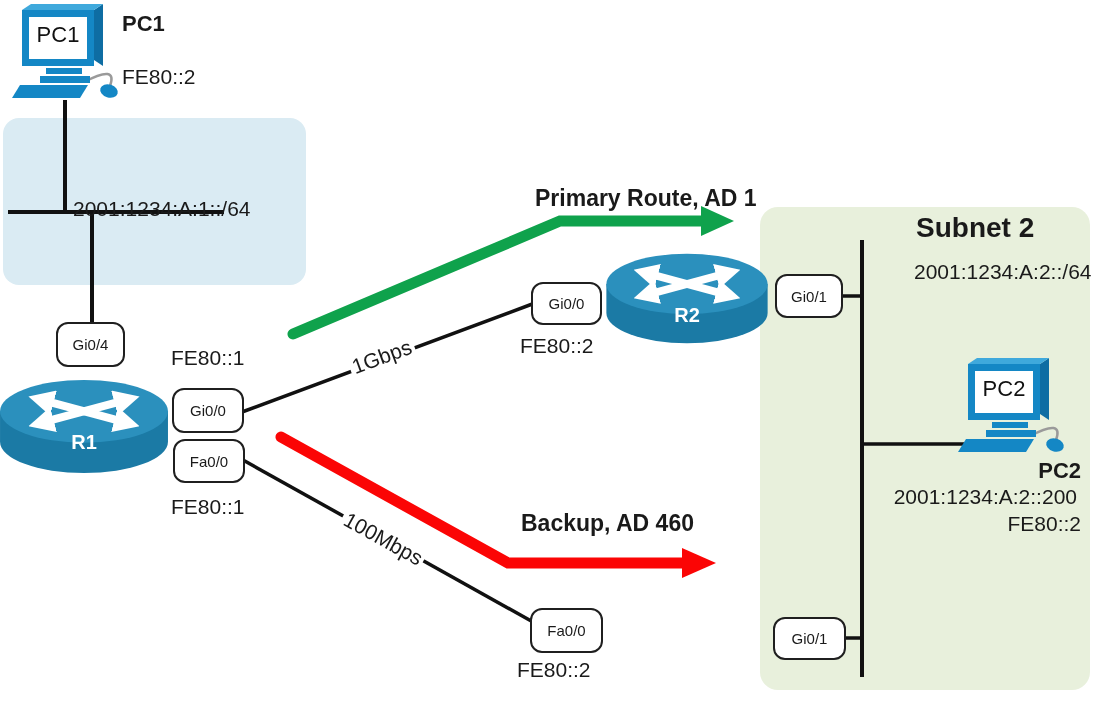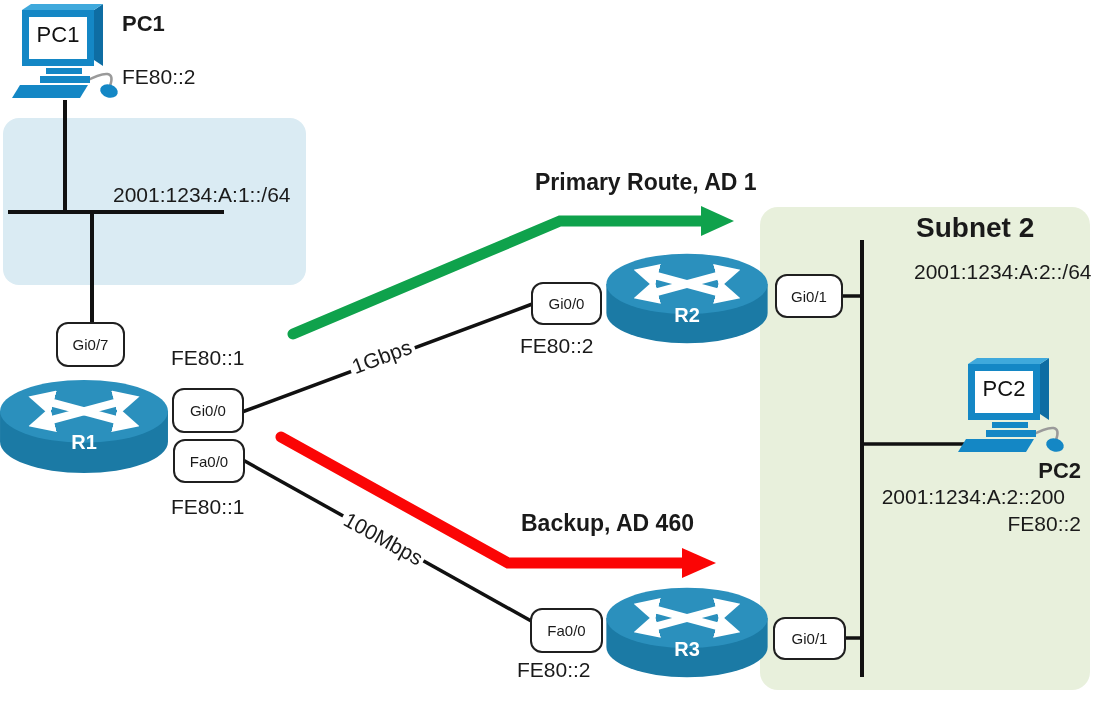--- a/index.html
+++ b/index.html
@@ -127,59 +127,45 @@
         </marker>
       </defs>
       <path d="M2,37 L2,67 A83,31 0 0 0 168,67 L168,37" fill="#1b7aa5"></path>
       <ellipse cx="85" cy="37" rx="83" ry="31" fill="#2b90bd"></ellipse>
       <path d="M44,48 L126,26" stroke="#fff" stroke-width="8" fill="none" marker-start="url(#ah2)" marker-end="url(#ah2)"></path>
       <path d="M44,26 L126,48" stroke="#fff" stroke-width="8" fill="none" marker-start="url(#ah2)" marker-end="url(#ah2)"></path>
     </svg>
     <div class="router-label" style="top:56px;">R2</div>
   </div>
 
-  <div class="router" style="left:604px;top:582px;width:166px;height:102px;">
-    <svg width="166" height="102" viewBox="0 0 170 105">
-      <defs>
-        <marker id="ah3" markerWidth="3.2" markerHeight="3.2" refX="1.4" refY="1.6" orient="auto-start-reverse">
-          <path d="M0,0 L3.2,1.6 L0,3.2 Z" fill="#fff"></path>
-        </marker>
-      </defs>
-      <path d="M2,37 L2,67 A83,31 0 0 0 168,67 L168,37" fill="#1b7aa5"></path>
-      <ellipse cx="85" cy="37" rx="83" ry="31" fill="#2b90bd"></ellipse>
-      <path d="M44,48 L126,26" stroke="#fff" stroke-width="8" fill="none" marker-start="url(#ah3)" marker-end="url(#ah3)"></path>
-      <path d="M44,26 L126,48" stroke="#fff" stroke-width="8" fill="none" marker-start="url(#ah3)" marker-end="url(#ah3)"></path>
-    </svg>
-    <div class="router-label" style="top:56px;">R3</div>
-  </div>
 
-  <div class="if-box" style="left:56px;top:322px;width:69px;height:45px;">Gi0/7</div>
+  <div class="if-box" style="left:56px;top:322px;width:69px;height:45px;">Gi0/4</div>
   <div class="if-box" style="left:172px;top:388px;width:72px;height:45px;">Gi0/0</div>
   <div class="if-box" style="left:173px;top:439px;width:72px;height:44px;">Fa0/0</div>
   <div class="if-box" style="left:531px;top:282px;width:71px;height:43px;">Gi0/0</div>
   <div class="if-box" style="left:775px;top:274px;width:68px;height:44px;">Gi0/1</div>
   <div class="if-box" style="left:530px;top:608px;width:73px;height:45px;">Fa0/0</div>
   <div class="if-box" style="left:773px;top:617px;width:73px;height:43px;">Gi0/1</div>
 
   <div class="lbl f21" style="left:171px;top:346px;">FE80::1</div>
   <div class="lbl f21" style="left:171px;top:495px;">FE80::1</div>
   <div class="lbl f21" style="left:520px;top:334px;">FE80::2</div>
   <div class="lbl f21" style="left:517px;top:658px;">FE80::2</div>
 
   <div class="lbl f22 bold" style="left:122px;top:11px;">PC1</div>
   <div class="lbl f21" style="left:122px;top:65px;">FE80::2</div>
 
   <div class="lbl f22 bold right-align" style="right:18px;top:458px;">PC2</div>
-  <div class="lbl f21 right-align" style="right:34px;top:485px;">2001:1234:A:2::200</div>
+  <div class="lbl f21 right-align" style="right:22px;top:485px;">2001:1234:A:2::200</div>
   <div class="lbl f21 right-align" style="right:18px;top:512px;">FE80::2</div>
 
-  <div class="lbl f21" style="left:73px;top:183px;margin-left:40px;">2001:1234:A:1::/64</div>
+  <div class="lbl f21" style="left:73px;top:197px;">2001:1234:A:1::/64</div>
 
   <div class="lbl f28 bold" style="left:916px;top:212px;">Subnet 2</div>
   <div class="lbl f21" style="left:887px;top:260px;margin-left:27px;">2001:1234:A:2::/64</div>
 
-  <div class="lbl f23 bold" style="left:535px;top:169px;">Primary Route, AD 1</div>
+  <div class="lbl f23 bold" style="left:535px;top:185px;">Primary Route, AD 1</div>
   <div class="lbl f23 bold" style="left:521px;top:510px;">Backup, AD 460</div>
 
   <div class="speed" id="speed-primary">1Gbps</div>
   <div class="speed" id="speed-backup">100Mbps</div>
 
 </div>
 
 </body></html>

